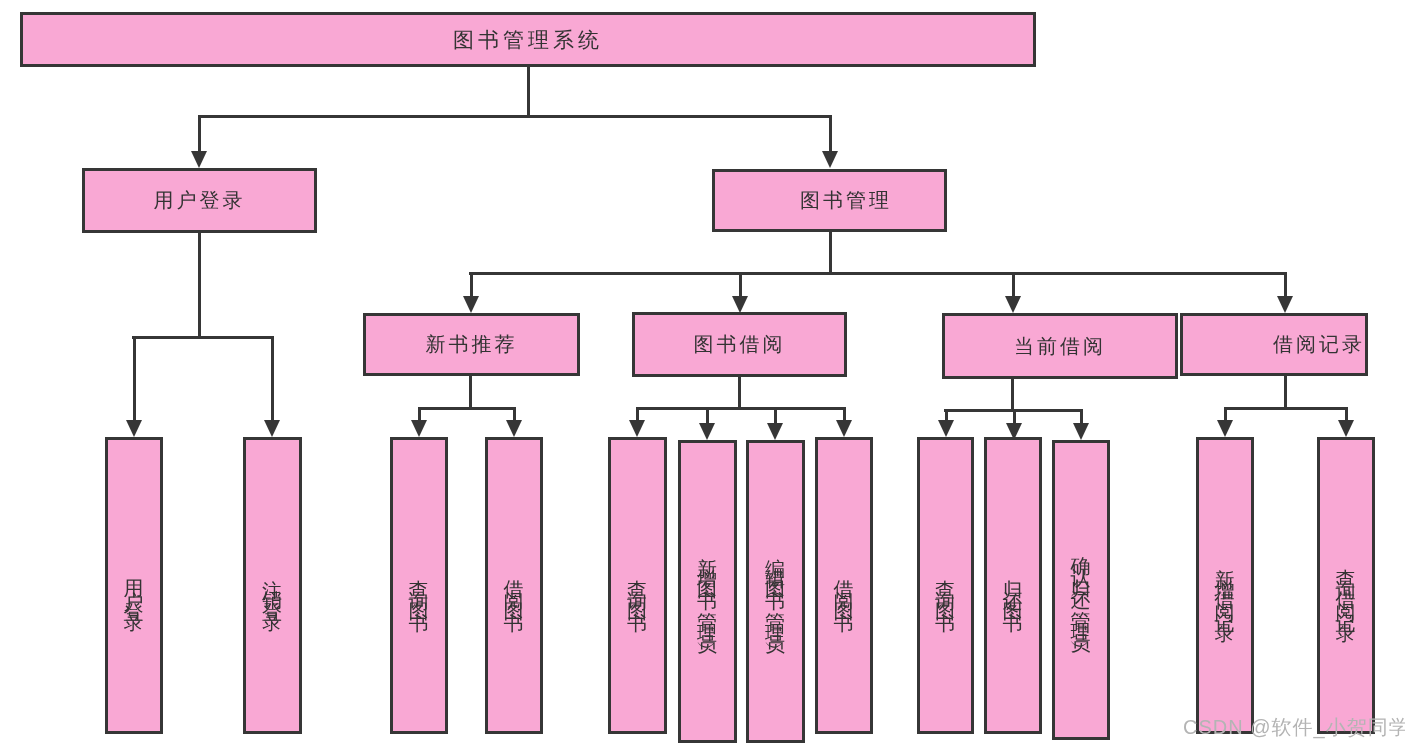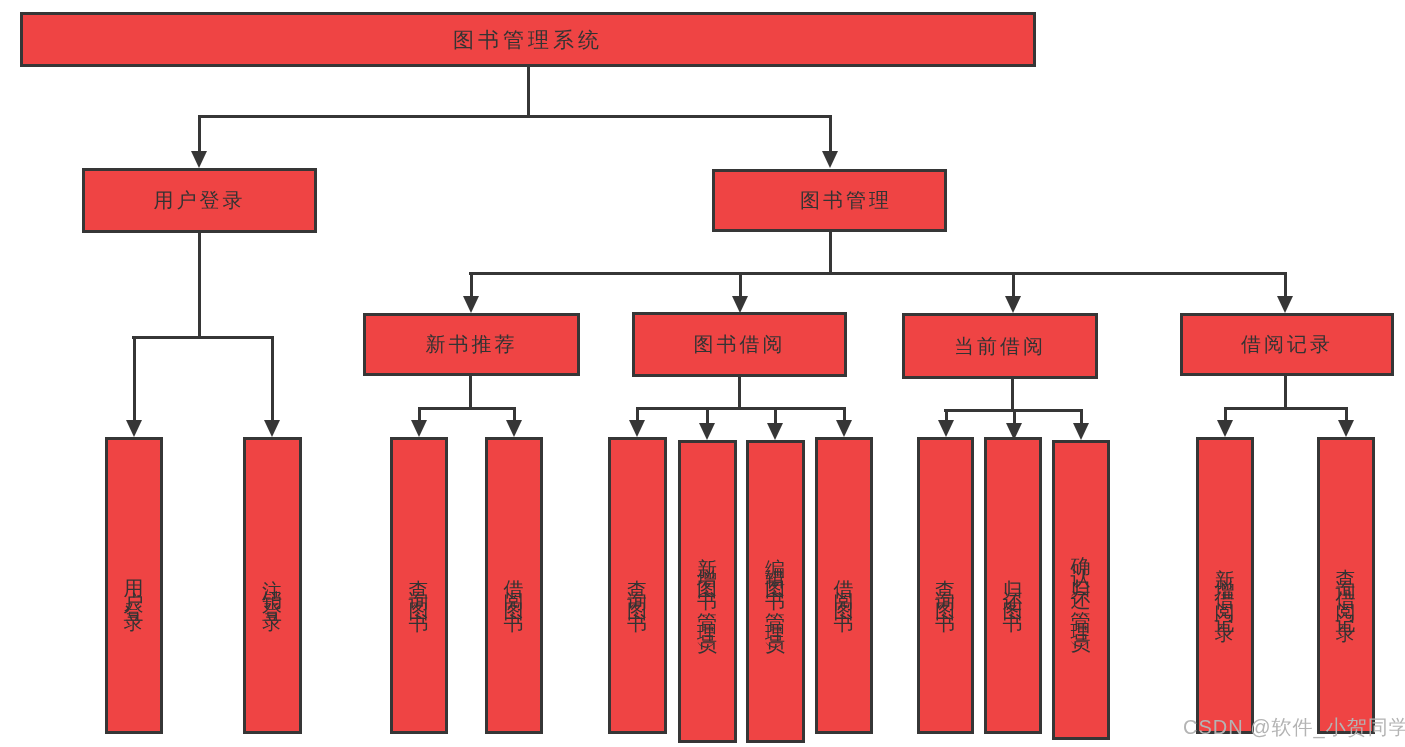--- a/index.html
+++ b/index.html
@@ -13,21 +13,21 @@
   .stage{
     position:relative;
     width:1405px;height:747px;
     background:#ffffff;
     overflow:hidden;
   }
   
   .box{
     position:absolute;
     border:3px solid var(--line);
-    background:#ef4444;
+    background:#f9a8d4;
     display:flex;
     align-items:center;
     justify-content:center;
     color:var(--text);
     font-size:20px;
     letter-spacing:3px;
     text-align:center;
   }
   .box .vtext{
     writing-mode:vertical-rl;
@@ -92,24 +92,24 @@
   <div class="arr" style="left:732px;top:272px;height:41px;"></div>
   <div class="arr" style="left:1005px;top:272px;height:41px;"></div>
   <div class="arr" style="left:1277px;top:272px;height:41px;"></div>
 
   <div class="box" style="left:632px;top:312px;width:215px;height:65px;">
     <span>图书借阅</span>
   </div>
   <div class="box" style="left:363px;top:313px;width:217px;height:63px;">
     <span>新书推荐</span>
   </div>
-  <div class="box" style="left:902px;top:313px;width:196px;height:66px;">
+  <div class="box" style="left:942px;top:313px;width:236px;height:66px;">
     <span>当前借阅</span>
   </div>
-  <div class="box" style="left:1180px;top:313px;width:214px;height:63px;">
+  <div class="box" style="left:1180px;top:313px;width:188px;height:63px;justify-content:flex-end;">
     <span>借阅记录</span>
   </div>
 
   <div class="vline" style="left:469px;top:375px;height:32px;"></div>
   <div class="hline" style="left:418px;top:407px;width:98px;"></div>
   <div class="arr" style="left:411px;top:407px;height:30px;"></div>
   <div class="arr" style="left:506px;top:407px;height:30px;"></div>
 
   <div class="vline" style="left:738px;top:377px;height:31px;"></div>
   <div class="hline" style="left:636px;top:407px;width:210px;"></div>

